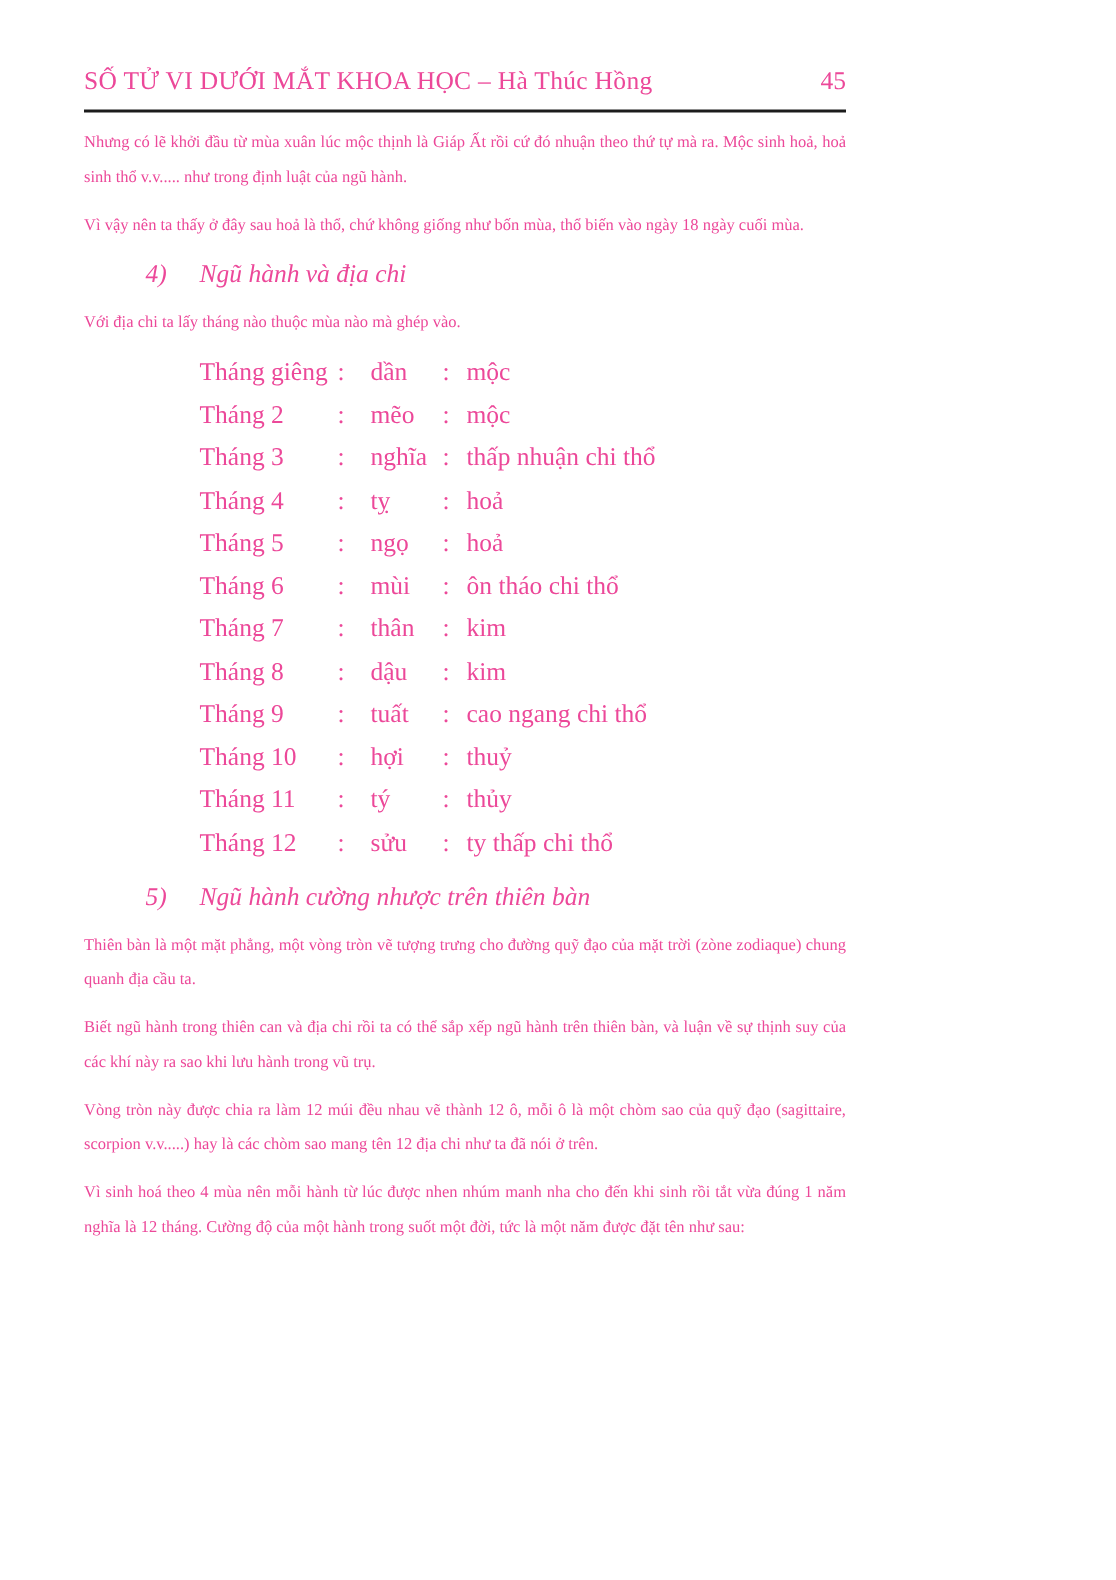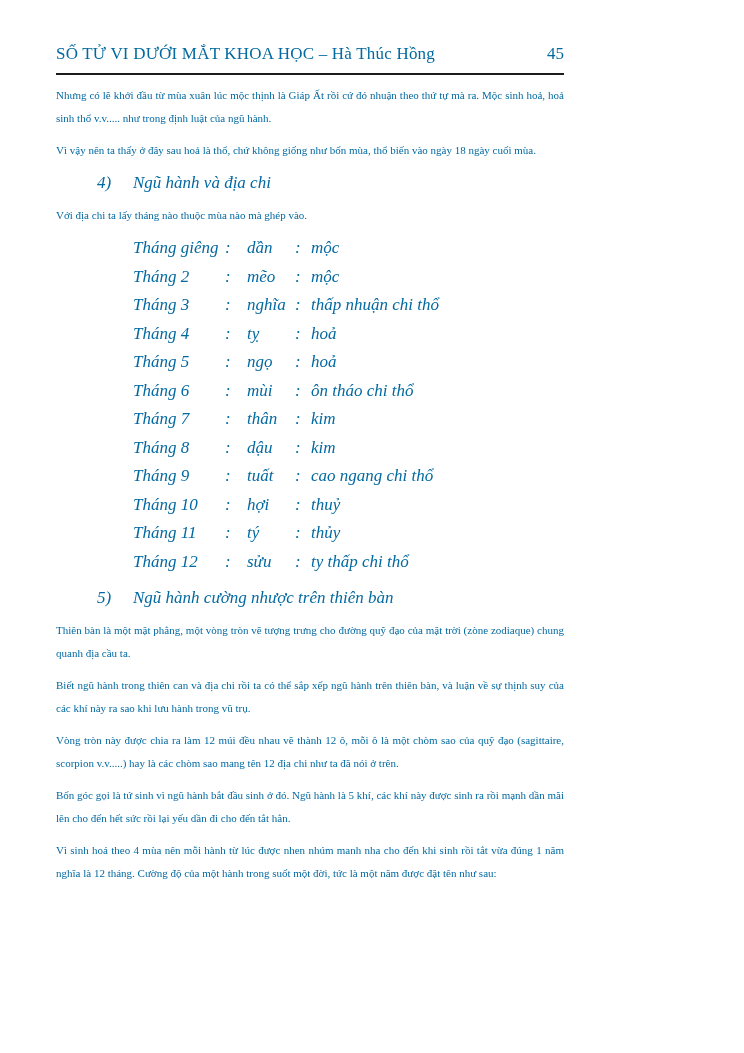--- a/index.html
+++ b/index.html
@@ -2,21 +2,21 @@
 <html><head>
 <meta charset="utf-8">
 <style>
   html, body { margin: 0; padding: 0; background: #ffffff; }
   .page {
     position: relative;
     width: 620px;
     height: 1053px;
     box-sizing: border-box;
     background: #ffffff;
-    color: #0369a1;
+    color: #ec4899;
     font-family: "Liberation Serif", "DejaVu Serif", serif;
     padding: 44px 56px 0 56px;
     overflow: hidden;
   }
   .page-header {
     display: flex;
     justify-content: space-between;
     align-items: baseline;
     font-size: 17px;
     padding-bottom: 9px;
@@ -32,21 +32,21 @@
   }
   .section-heading {
     display: flex;
     font-style: italic;
     font-size: 17px;
     line-height: 23px;
     margin: 7px 0 10px 0;
     padding-left: 41px;
   }
   .section-heading .heading-num { width: 36px; flex: 0 0 36px; }
-  .month-table { margin: 3px 0 8px 77px; font-style: italic; }
+  .month-table { margin: 3px 0 8px 77px; }
   .month-row {
     display: grid;
     grid-template-columns: 92px 22px 48px 16px auto;
     font-size: 17px;
     line-height: 23px;
     height: 28.5px;
     align-items: start;
   }
   .month-row .colon { text-align: left; }
 </style>
@@ -161,17 +161,16 @@
 
 
     <div class="section-heading">
       <span class="heading-num">5)</span>
       <span class="heading-title">Ngũ hành cường nhược trên thiên bàn</span>
     </div>
 
     <p class="para">Thiên bàn là một mặt phẳng, một vòng tròn vẽ tượng trưng cho đường quỹ đạo của mặt trời (zòne zodiaque) chung quanh địa cầu ta.</p>
     <p class="para">Biết ngũ hành trong thiên can và địa chi rồi ta có thể sắp xếp ngũ hành trên thiên bàn, và luận về sự thịnh suy của các khí này ra sao khi lưu hành trong vũ trụ.</p>
     <p class="para">Vòng tròn này được chia ra làm 12 múi đều nhau vẽ thành 12 ô, mỗi ô là một chòm sao của quỹ đạo (sagittaire, scorpion v.v.....) hay là các chòm sao mang tên 12 địa chi như ta đã nói ở trên.</p>
-    <p class="para">Bốn góc gọi là tứ sinh vì ngũ hành bắt đầu sinh ở đó. Ngũ hành là 5 khí, các khí này được sinh ra rồi mạnh dần mãi lên cho đến hết sức rồi lại yếu dần đi cho đến tắt hẳn.</p>
     <p class="para">Vì sinh hoá theo 4 mùa nên mỗi hành từ lúc được nhen nhúm manh nha cho đến khi sinh rồi tắt vừa đúng 1 năm nghĩa là 12 tháng. Cường độ của một hành trong suốt một đời, tức là một năm được đặt tên như sau:</p>
 
   </div>
 </div>
 
 </body></html>

